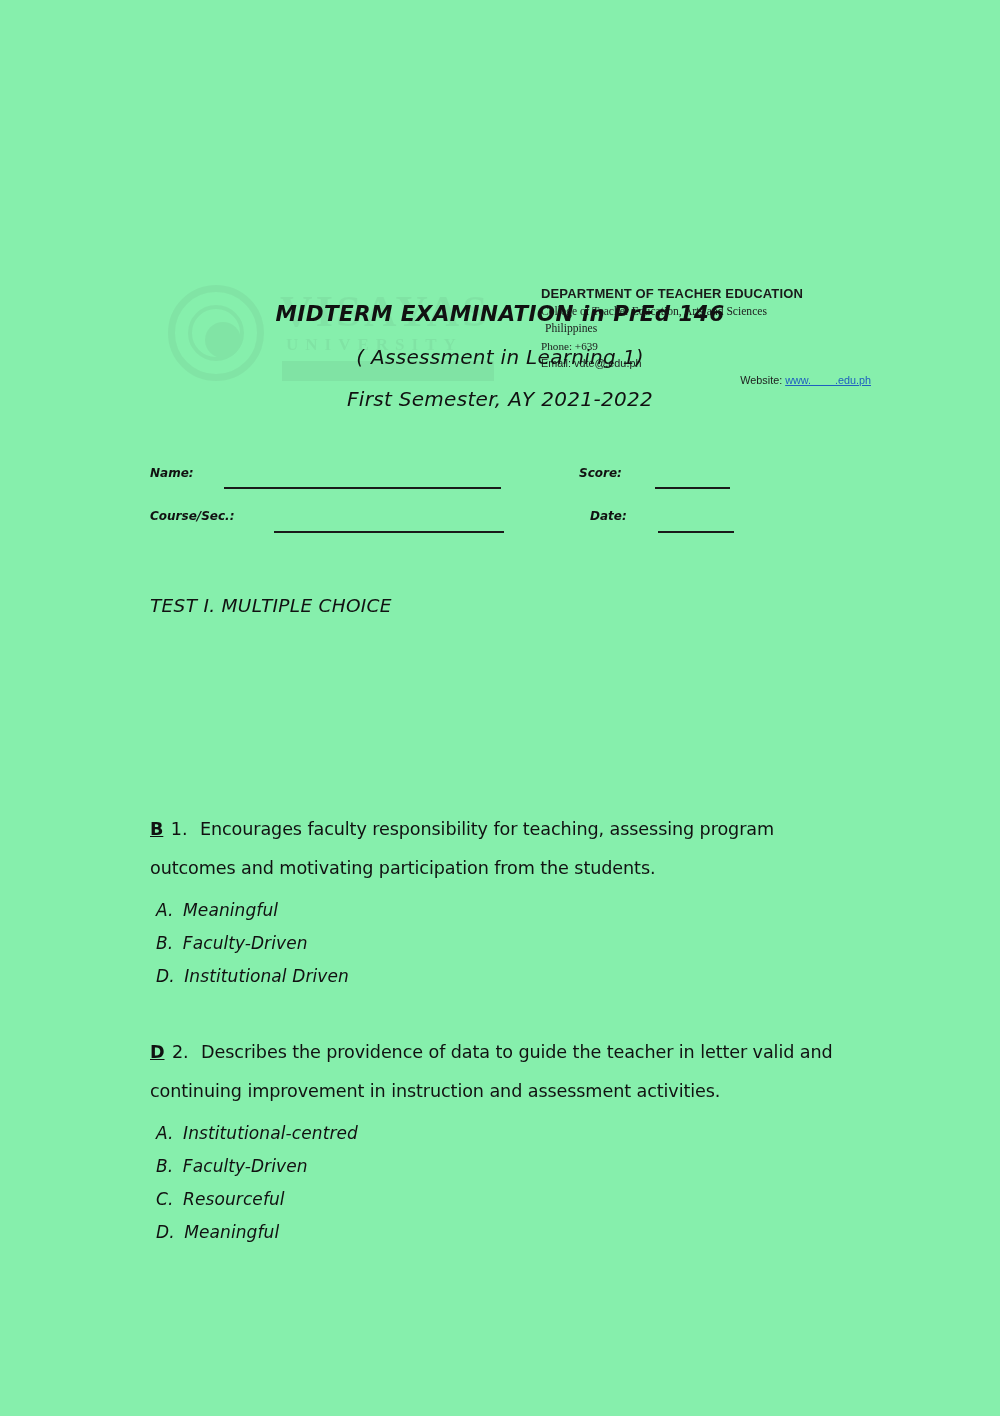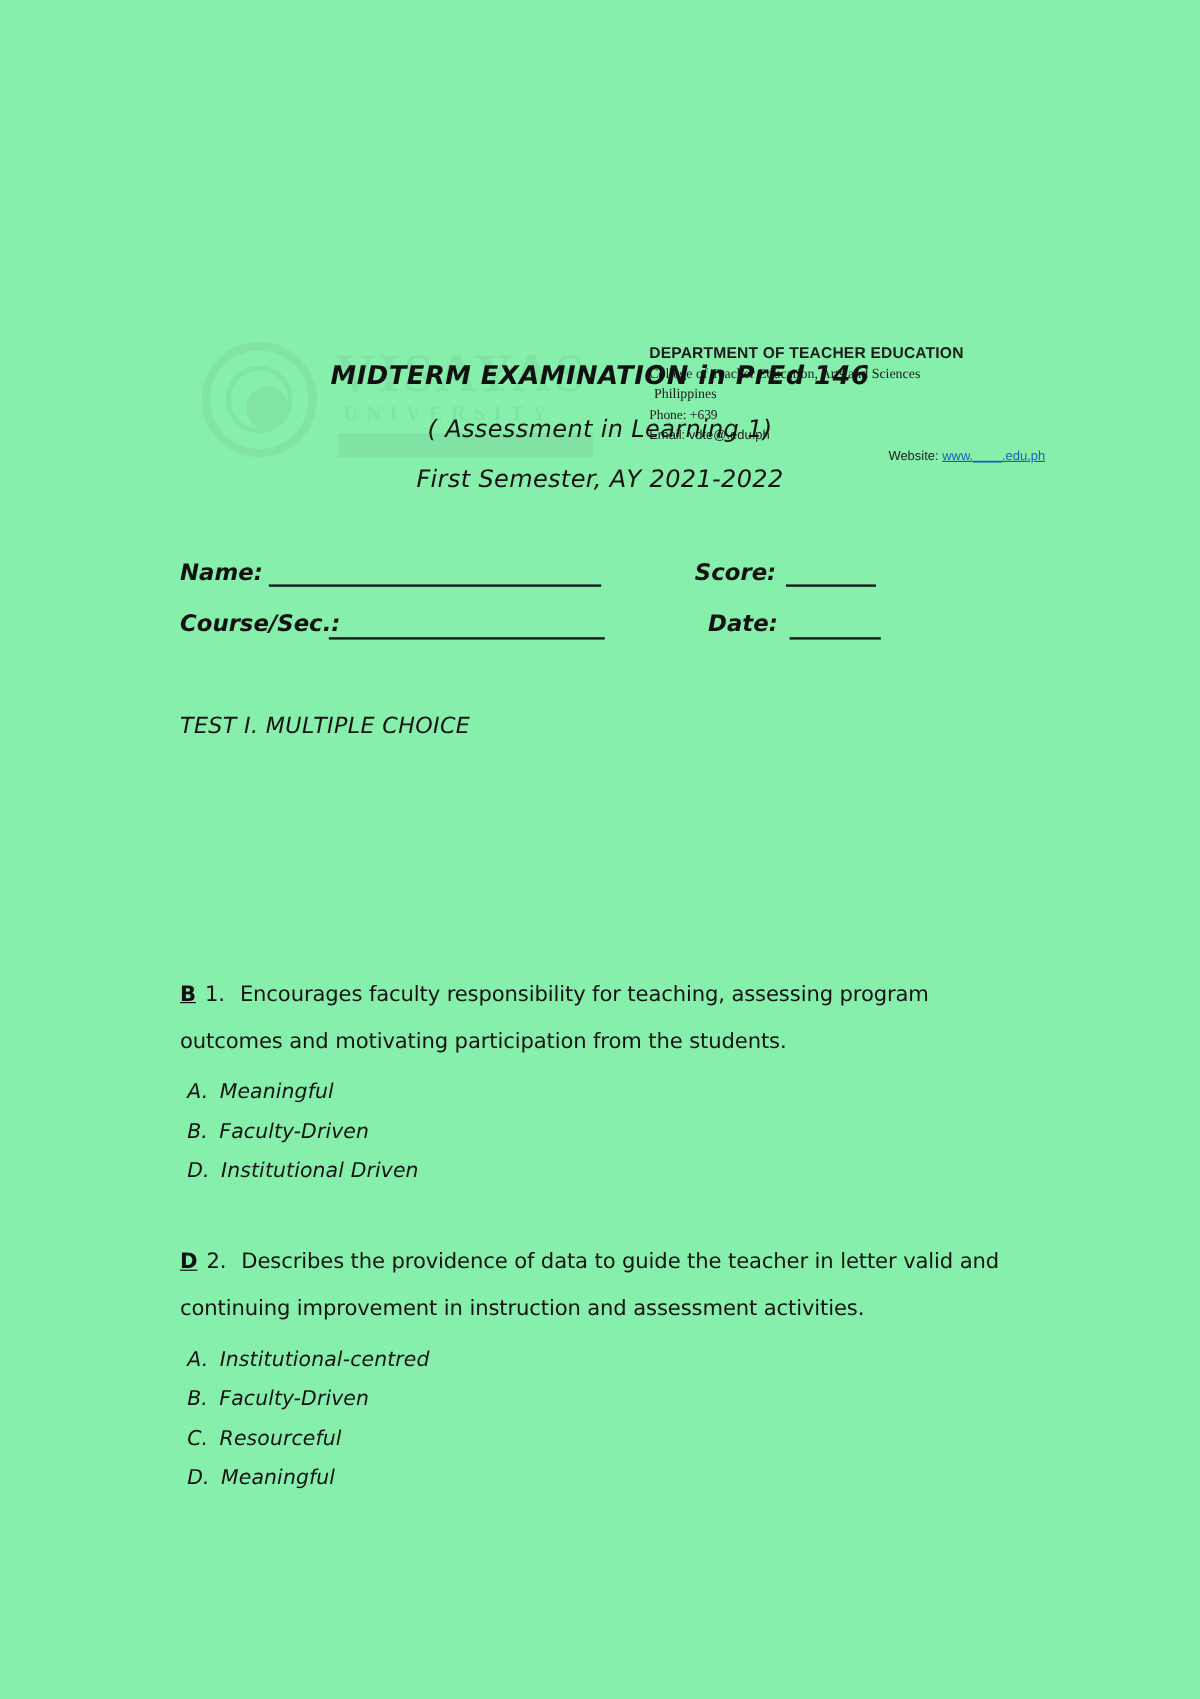--- a/index.html
+++ b/index.html
@@ -205,21 +205,21 @@
     left: 150px;
     top: 462px;
     width: 720px;
   }
   .field-row {
     position: relative;
     height: 43px;
   }
   .field-label {
     font-family: "DejaVu Sans", sans-serif;
-    font-size: 19px;
+    font-size: 12px;
     font-weight: 700;
     font-style: italic;
     color: #111;
     position: absolute;
     white-space: nowrap;
   }
   .field-rule {
     position: absolute;
     border-bottom: 2px solid #1a1a1a;
     height: 0;

